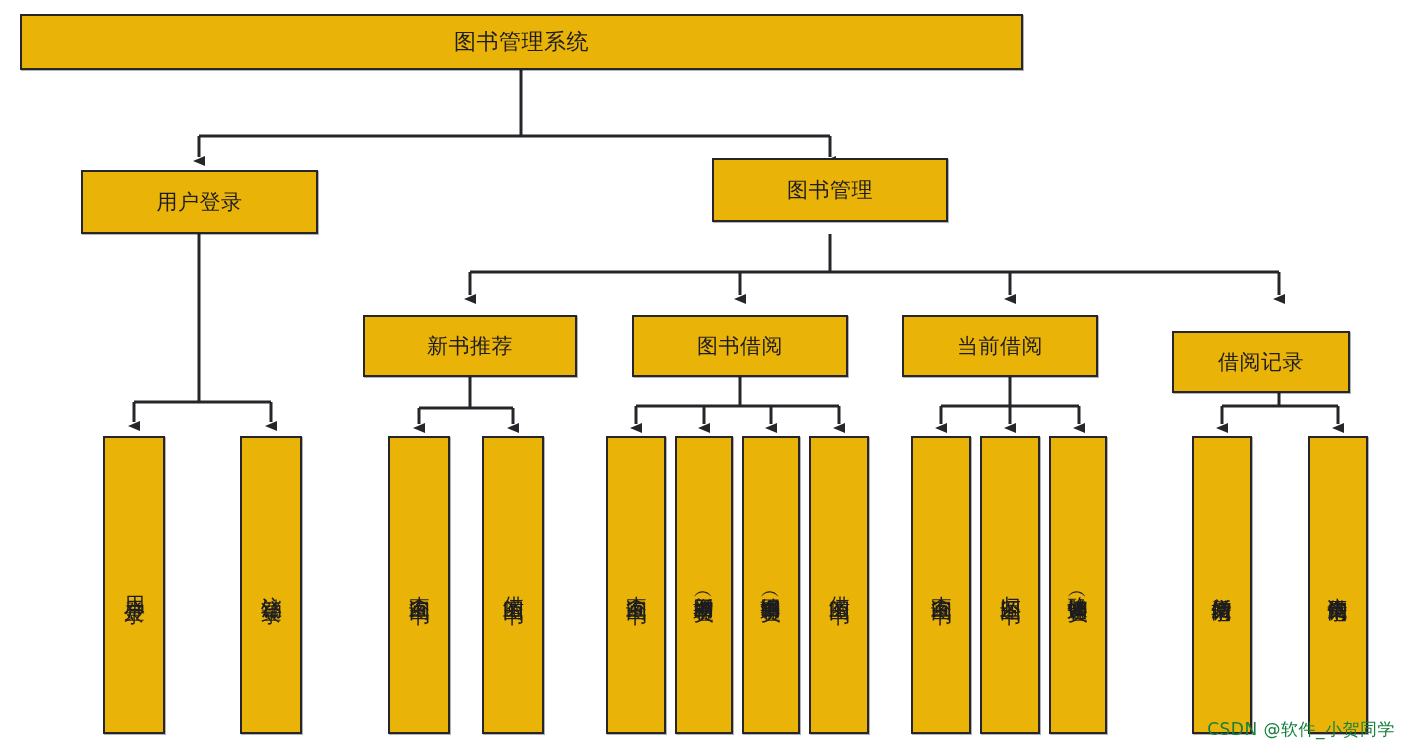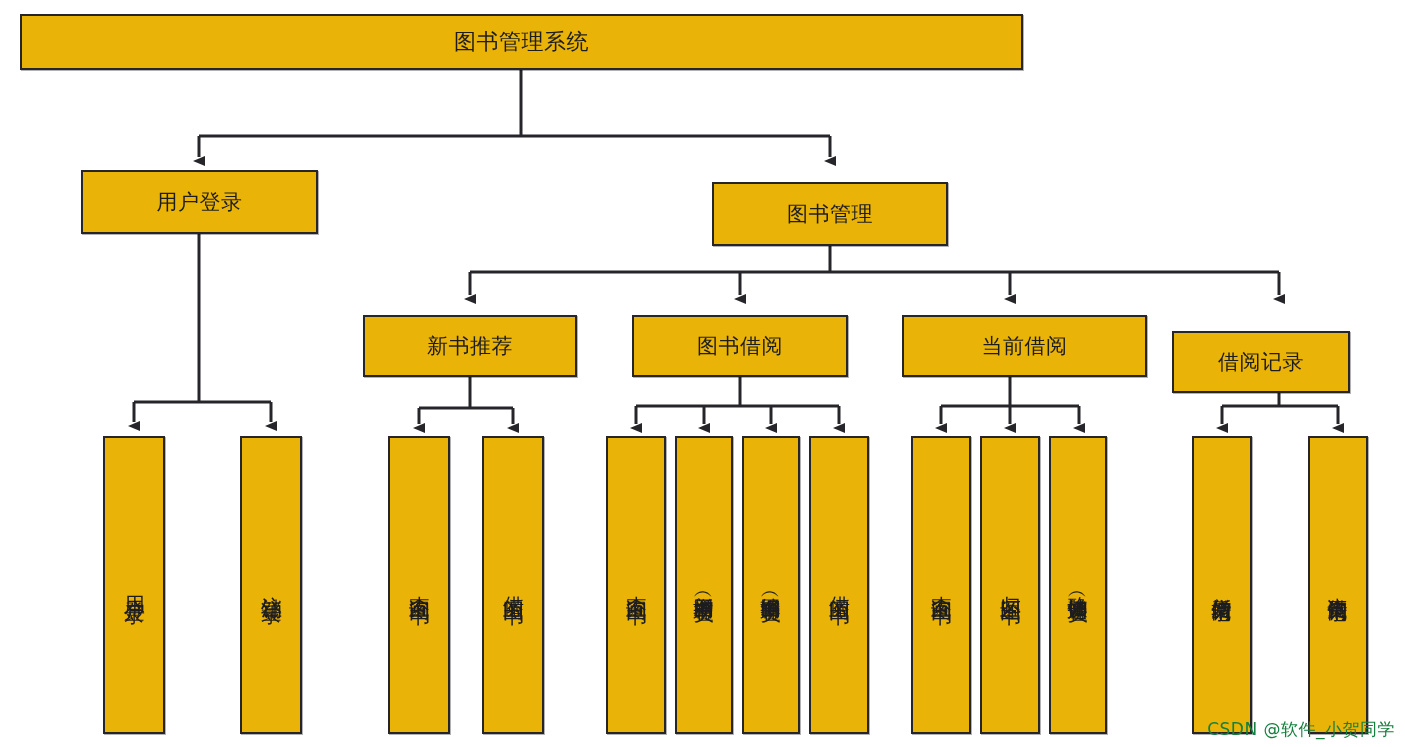--- a/index.html
+++ b/index.html
@@ -138,33 +138,33 @@
   </svg>
 
   <div class="node root horiz" style="left:20px; top:14px; width:1003px; height:56px;">
     <span class="label">图书管理系统</span>
   </div>
 
   <div class="node horiz" style="left:81px; top:170px; width:237px; height:64px;">
     <span class="label">用户登录</span>
   </div>
 
-  <div class="node horiz" style="left:712px; top:182px; width:236px; height:64px;">
+  <div class="node horiz" style="left:712px; top:158px; width:236px; height:64px;">
     <span class="label">图书管理</span>
   </div>
 
   <div class="node horiz" style="left:363px; top:315px; width:214px; height:62px;">
     <span class="label">新书推荐</span>
   </div>
 
   <div class="node horiz" style="left:632px; top:315px; width:216px; height:62px;">
     <span class="label">图书借阅</span>
   </div>
 
-  <div class="node horiz" style="left:902px; top:315px; width:245px; height:62px;">
+  <div class="node horiz" style="left:902px; top:315px; width:196px; height:62px;">
     <span class="label">当前借阅</span>
   </div>
 
   <div class="node horiz" style="left:1172px; top:315px; width:178px; height:62px;margin-top:16px;">
     <span class="label">借阅记录</span>
   </div>
 
   <div class="node vert" style="left:103px; top:436px; width:62px; height:298px;">
     <span class="label">用户登录</span>
   </div>

